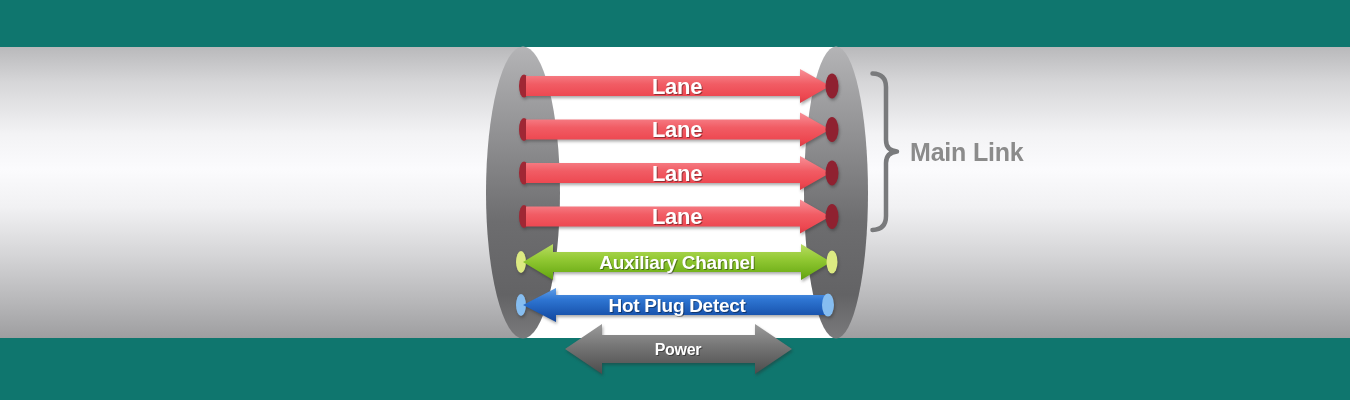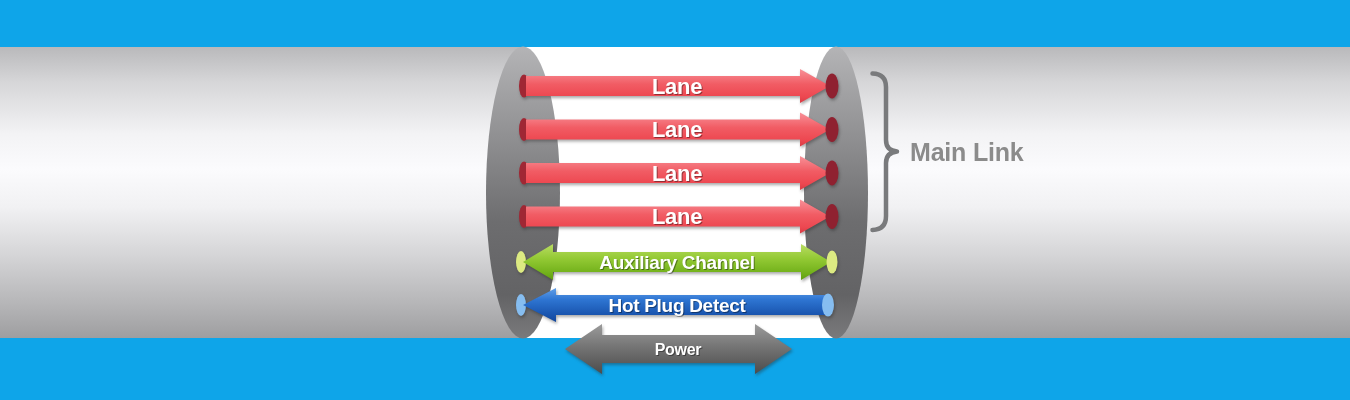--- a/index.html
+++ b/index.html
@@ -1,20 +1,20 @@
 <!DOCTYPE html>
 <html><head>
 <meta charset="utf-8">
 <style>
   html, body { margin: 0; padding: 0; background: #ffffff; }
   .stage {
     position: relative;
     width: 1350px;
     height: 400px;
-    background: #0ea5e9;
+    background: #0f766e;
     overflow: hidden;
     font-family: "Liberation Sans", sans-serif;
   }
   svg { position: absolute; left: 0; top: 0; display: block; }
   .arrow { filter: drop-shadow(1px 2.5px 1.5px rgba(40,40,40,0.40)); }
   .labels { filter: drop-shadow(1px 1px 0.6px rgba(0,0,0,0.38)); }
   text.chan {
     fill: #ffffff;
     font-weight: bold;
     letter-spacing: -0.3px;

